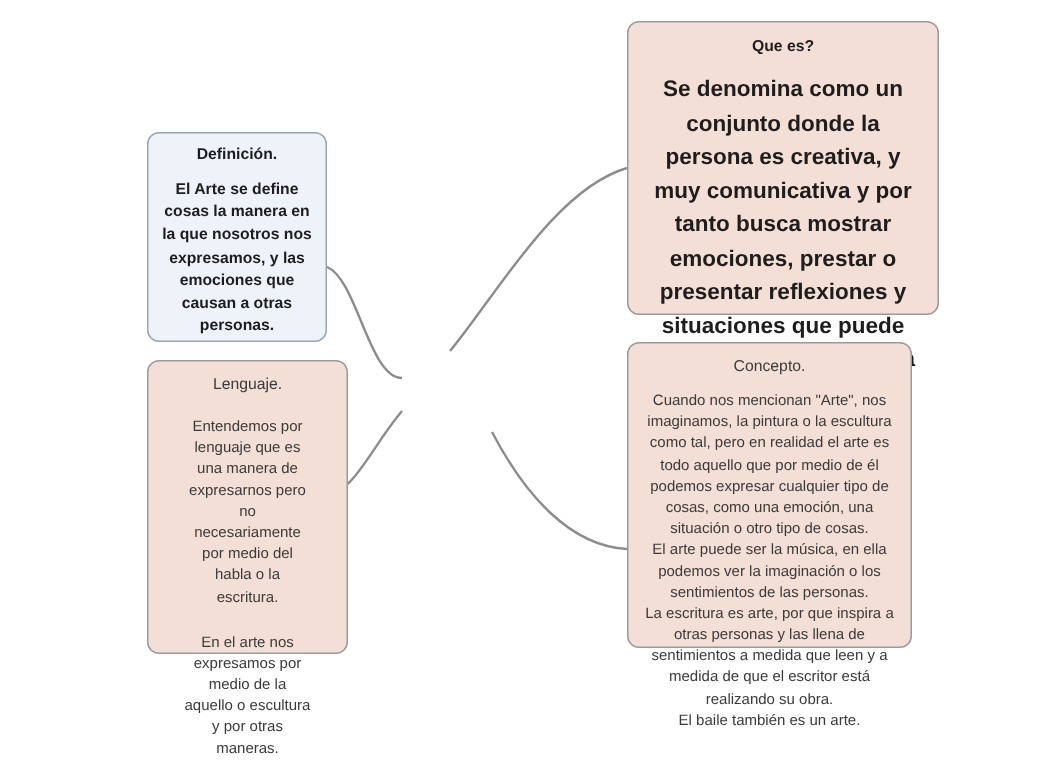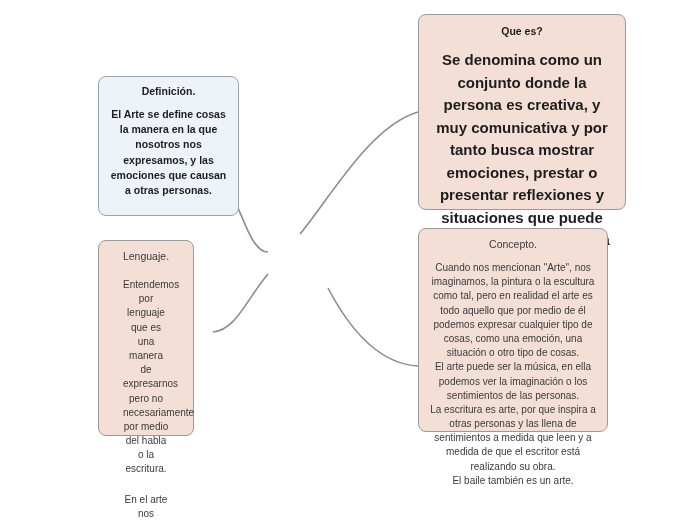--- a/index.html
+++ b/index.html
@@ -46,22 +46,22 @@
     justify-content: center;
     color: #ffffff;
     font-size: 19px;
     font-weight: bold;
     letter-spacing: 0.2px;
   }
 
   
   .n-definicion {
     left: 98px;
-    top: 76px;
-    width: 141px;
+    top: 88px;
+    width: 120px;
     height: 140px;
     background: #eef3fa;
     border: 1px solid #9aa4b0;
     padding: 8px 9px;
     text-align: center;
   }
   .n-definicion .title {
     font-size: 10.5px;
     font-weight: bold;
     color: #1d1d1d;
@@ -95,21 +95,21 @@
     font-size: 15px;
     font-weight: bold;
     color: #1d1d1d;
     line-height: 1.5;
   }
 
   
   .n-lenguaje {
     left: 98px;
     top: 240px;
-    width: 96px;
+    width: 134px;
     height: 196px;
     background: #f3dfd6;
     border: 1px solid #9a9a9a;
     padding: 9px 8px;
     text-align: center;
   }
   .n-lenguaje .title {
     font-size: 10.5px;
     color: #3a3a3a;
     margin-bottom: 11px;

